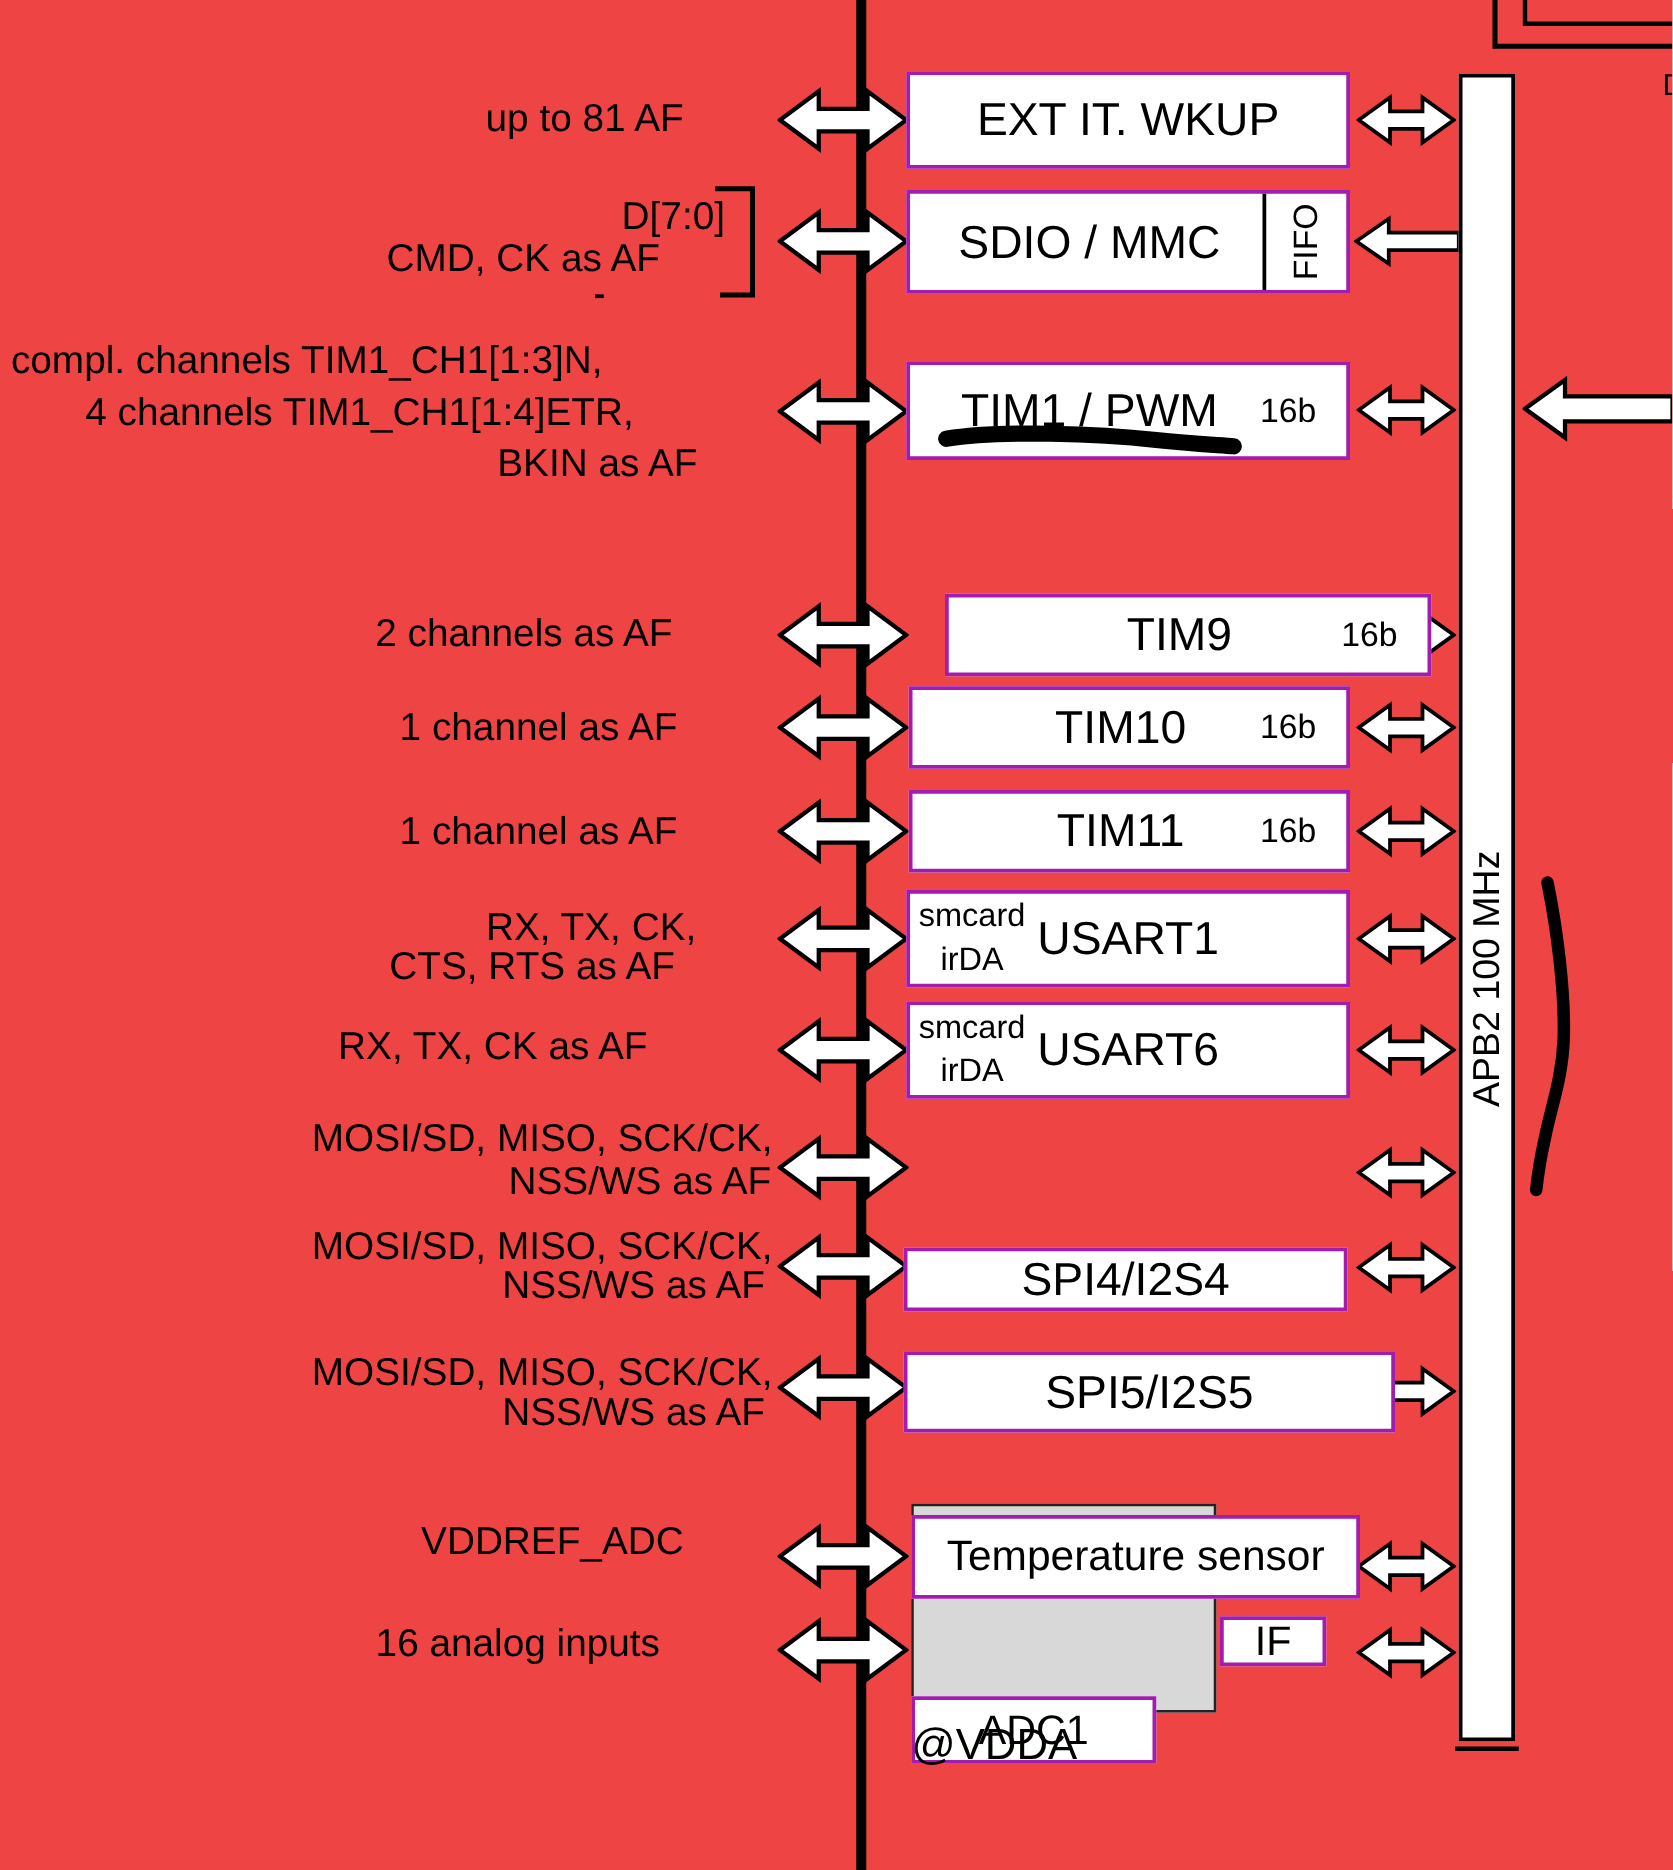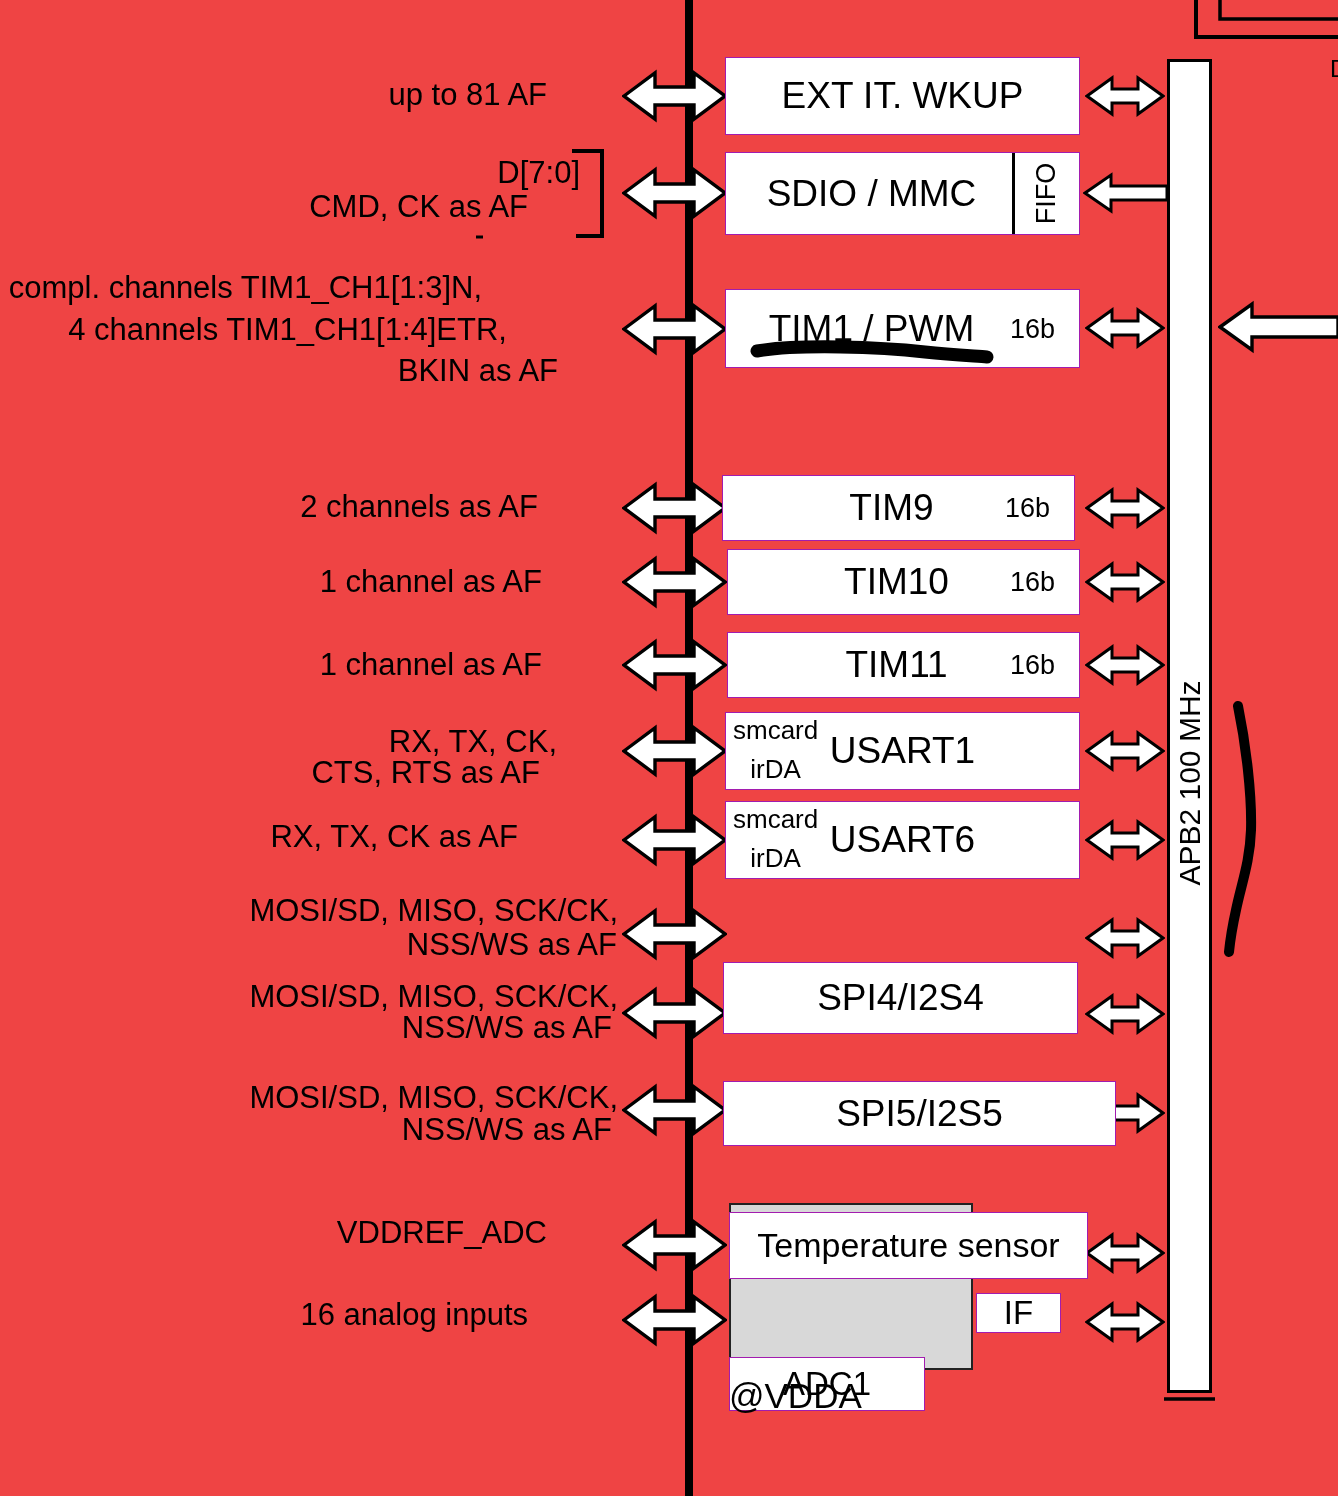--- a/index.html
+++ b/index.html
@@ -1,20 +1,20 @@
 <!DOCTYPE html>
 <html><head>
 <meta charset="utf-8">
 <style>
   html,body{margin:0;padding:0;background:#fff;}
   #canvas{position:relative;width:1338px;height:1496px;background:#ef4444;overflow:hidden;
           font-family:"Liberation Sans", sans-serif;color:#000;}
   #bg-svg{position:absolute;left:0;top:0;z-index:0;}
   #fg-svg{position:absolute;left:0;top:0;z-index:2;pointer-events:none;}
-  .box{position:absolute;z-index:1;background:#fff;border:1px solid #a21caf;box-sizing:border-box;
+  .box{position:absolute;z-index:1;background:#fff;border:3px solid #a21caf;box-sizing:border-box;
        display:flex;align-items:center;justify-content:center;}
   .blabel{font-size:37px;white-space:nowrap;}
   .bits{position:absolute;right:24px;top:50%;transform:translateY(-50%);font-size:27px;}
   .shift-lg{margin-right:62px;}
   .shift-sm{margin-right:14px;}
   .llabel{position:absolute;z-index:1;font-size:31px;white-space:nowrap;transform:translateY(-50%);}
   .fifo-comp{position:absolute;right:0;top:0;bottom:0;width:64px;border-left:3px solid #000;
              display:flex;align-items:center;justify-content:center;}
   .rot{transform:rotate(-90deg);white-space:nowrap;}
   .fifo-comp .rot{font-size:27px;}
@@ -119,21 +119,21 @@
     <div class="fifo-comp">
       <span class="rot">FIFO</span>
     </div>
   </div>
 
   <div class="box" style="left:725px;top:289px;width:355px;height:79px">
     <span class="blabel shift-lg">TIM1 / PWM</span>
     <span class="bits">16b</span>
   </div>
 
-  <div class="box" style="left:722px;top:475px;width:353px;height:66px">
+  <div class="box" style="left:756px;top:475px;width:389px;height:66px">
     <span class="blabel shift-sm">TIM9</span>
     <span class="bits">16b</span>
   </div>
 
   <div class="box" style="left:727px;top:549px;width:353px;height:66px">
     <span class="blabel shift-sm">TIM10</span>
     <span class="bits">16b</span>
   </div>
 
   <div class="box" style="left:727px;top:632px;width:353px;height:66px">
@@ -151,21 +151,21 @@
 
   <div class="box" style="left:725px;top:801px;width:355px;height:78px">
     <div class="tags">
       <span>smcard</span>
       <span>irDA</span>
     </div>
     <span class="blabel">USART6</span>
   </div>
 
 
-  <div class="box" style="left:723px;top:962px;width:355px;height:72px">
+  <div class="box" style="left:723px;top:998px;width:355px;height:51px">
     <span class="blabel">SPI4/I2S4</span>
   </div>
 
   <div class="box" style="left:723px;top:1081px;width:393px;height:65px">
     <span class="blabel">SPI5/I2S5</span>
   </div>
 
   <div class="grayback" style="left:729px;top:1203px;width:244px;height:167px"></div>
 
   <div class="box" style="left:729px;top:1212px;width:359px;height:67px">

